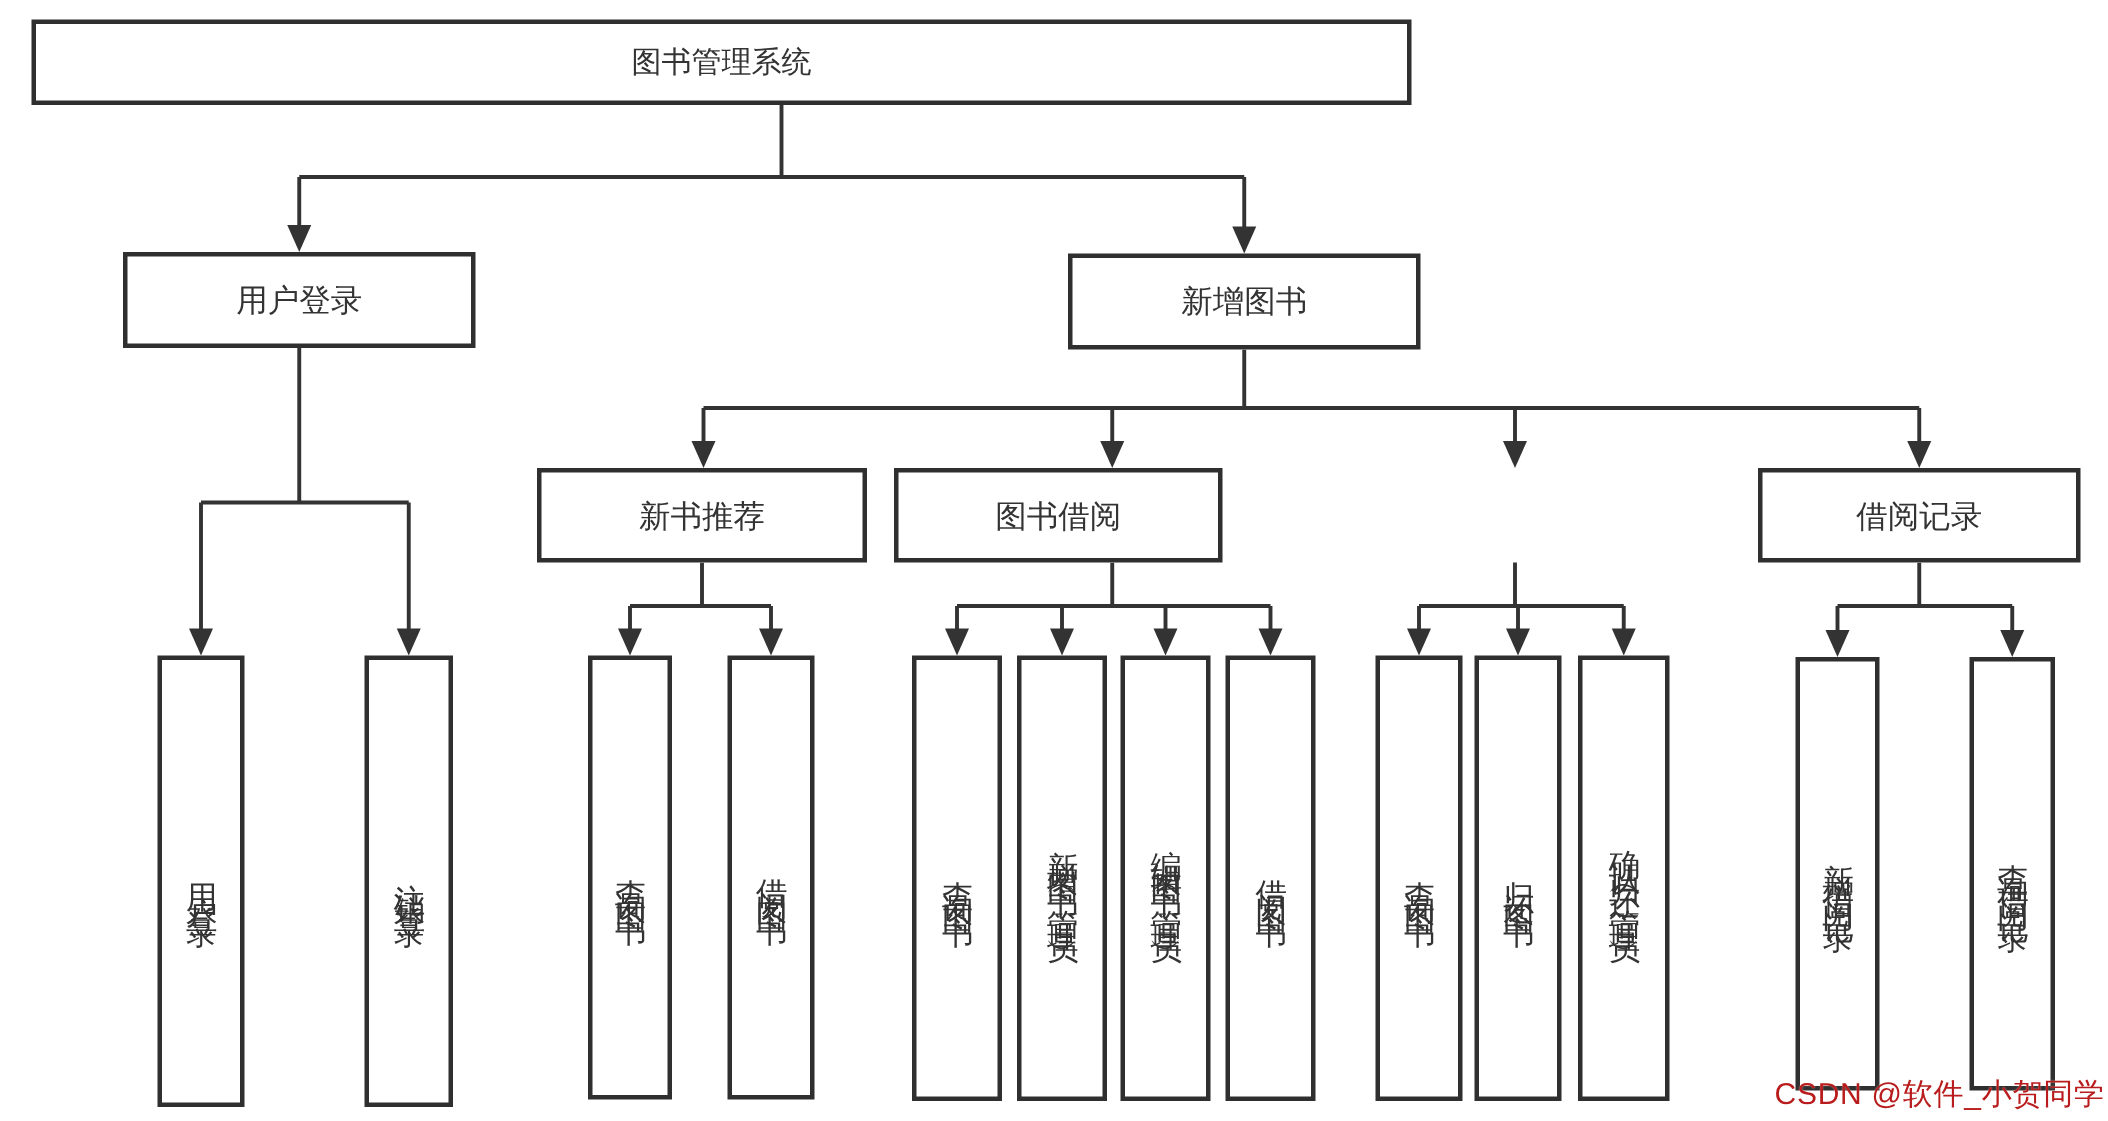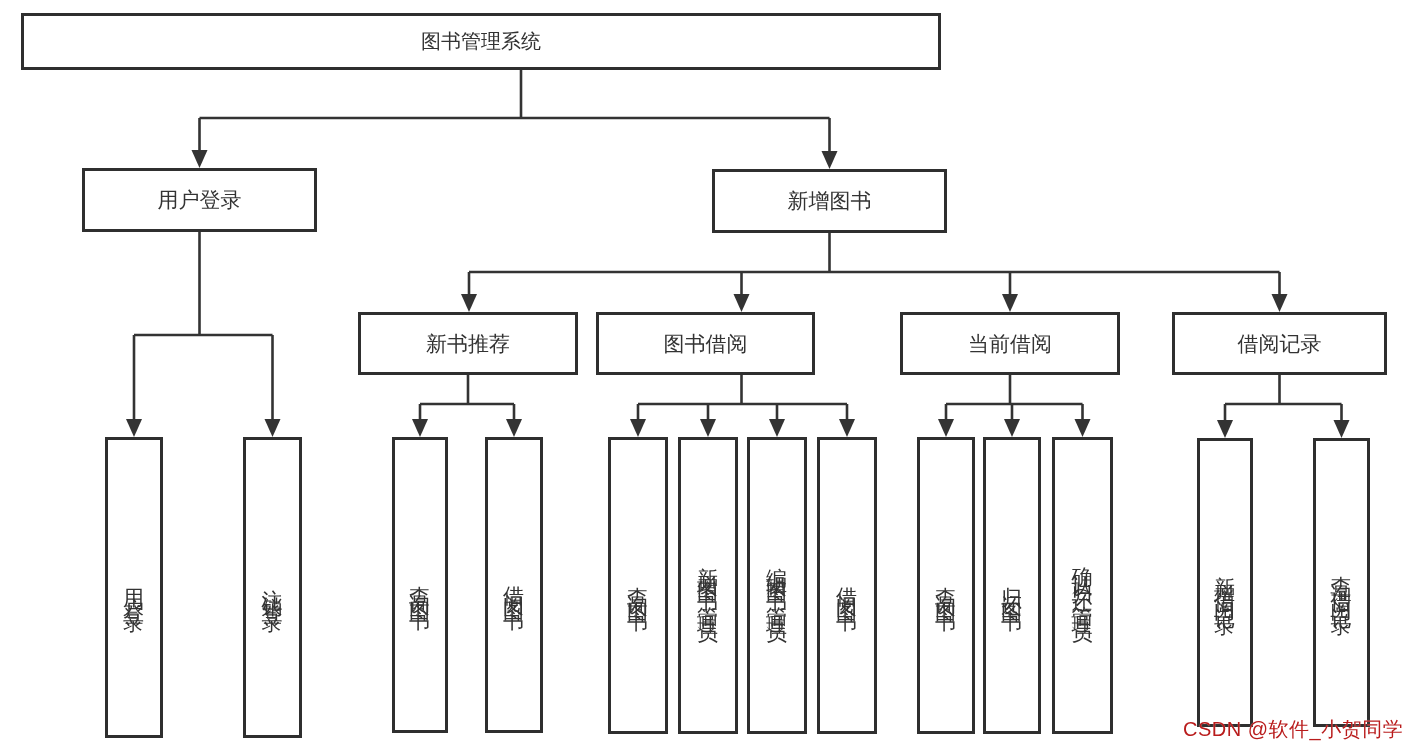--- a/index.html
+++ b/index.html
@@ -131,23 +131,20 @@
   <div class="node hbox" style="left:712px; top:169px; width:235px; height:64px;">
     <span>新增图书</span>
   </div>
 
   <div class="node hbox" style="left:358px; top:312px; width:220px; height:63px;">
     <span>新书推荐</span>
   </div>
   <div class="node hbox" style="left:596px; top:312px; width:219px; height:63px;">
     <span>图书借阅</span>
   </div>
-  <div class="node hbox" style="left:900px; top:312px; width:220px; height:63px;">
-    <span>当前借阅</span>
-  </div>
   <div class="node hbox" style="left:1172px; top:312px; width:215px; height:63px;">
     <span>借阅记录</span>
   </div>
 
   <div class="node leaf" style="left:105px; top:437px; width:58px; height:301px;">
     <span class="vtext">用户登录</span>
   </div>
   <div class="node leaf" style="left:243px; top:437px; width:59px; height:301px;">
     <span class="vtext">注销登录</span>
   </div>

